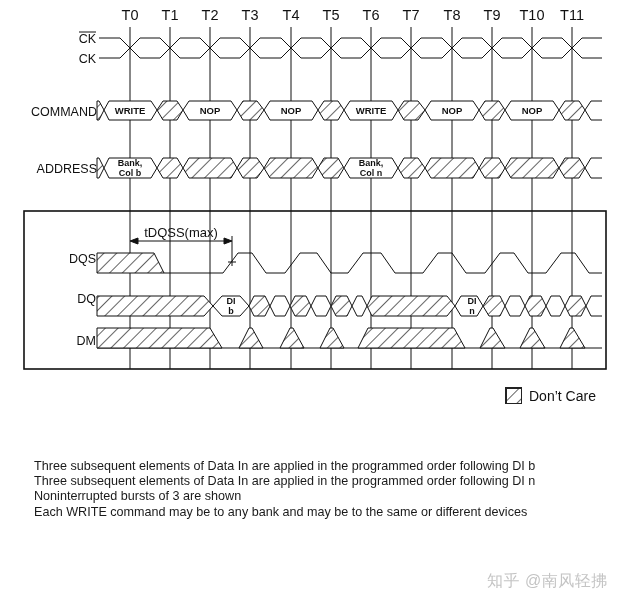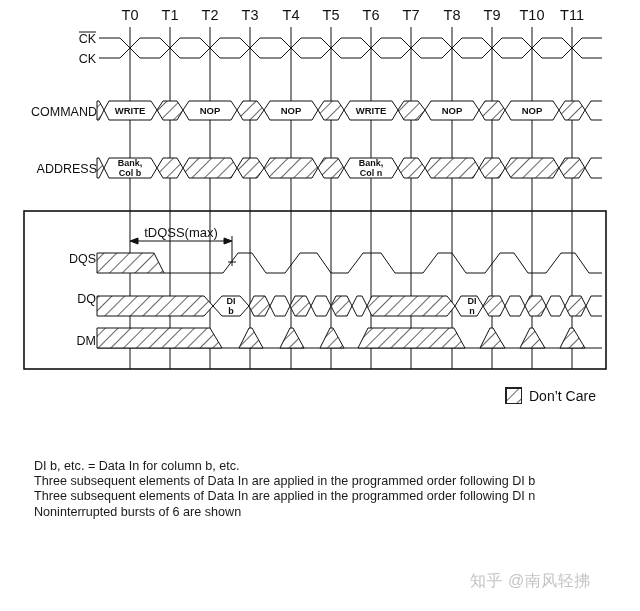--- a/index.html
+++ b/index.html
@@ -1,21 +1,21 @@
 <!DOCTYPE html>
 <html><head>
 <meta charset="utf-8">
 <style>
   html, body { margin: 0; padding: 0; background: #ffffff; }
   body { width: 640px; height: 611px; position: relative; overflow: hidden;
          font-family: "Liberation Sans", sans-serif; color: #111; }
   svg { position: absolute; left: 0; top: 0; }
   .notes { position: absolute; left: 34px; top: 459px; font-size: 12.6px; line-height: 15.2px; color: #1a1a1a; }
   .notes div { white-space: nowrap; }
-  .watermark { position: absolute; left: 470px; top: 571px; font-size: 16px; color: #c4c4c4; letter-spacing: 0.5px; }
+  .watermark { position: absolute; left: 487px; top: 571px; font-size: 16px; color: #c4c4c4; letter-spacing: 0.5px; }
   .legend { position: absolute; left: 505px; top: 384px; height: 20px; display: flex; align-items: flex-end; }
   .legend .sw { width: 17px; height: 17px; border: 1px solid #222; box-sizing: border-box; margin-right: 7px; }
   .legend .lbl { font-size: 14px; color: #111; }
 </style>
 </head>
 <body>
 
 <svg width="640" height="611" viewBox="0 0 640 611">
   <defs>
     <pattern id="hatch" patternUnits="userSpaceOnUse" width="9" height="9" patternTransform="rotate(45)">
@@ -174,19 +174,19 @@
 </svg>
 
 <div class="legend">
   <svg class="sw" width="17" height="17" style="position:static">
     <rect x="0.5" y="0.5" width="16" height="16" fill="url(#hatch)" stroke="#222"></rect>
   </svg>
   <span class="lbl">Don’t Care</span>
 </div>
 
 <div class="notes">
-  <div>DI b, etc. = Data In for column b, etc.</div>
   <div>Three subsequent elements of Data In are applied in the programmed order following DI b</div>
   <div>Three subsequent elements of Data In are applied in the programmed order following DI n</div>
-  <div>Noninterrupted bursts of 6 are shown</div>
+  <div>Noninterrupted bursts of 3 are shown</div>
+  <div>Each WRITE command may be to any bank and may be to the same or different devices</div>
 </div>
 
 <div class="watermark">知乎 @南风轻拂</div>
 
 </body></html>

